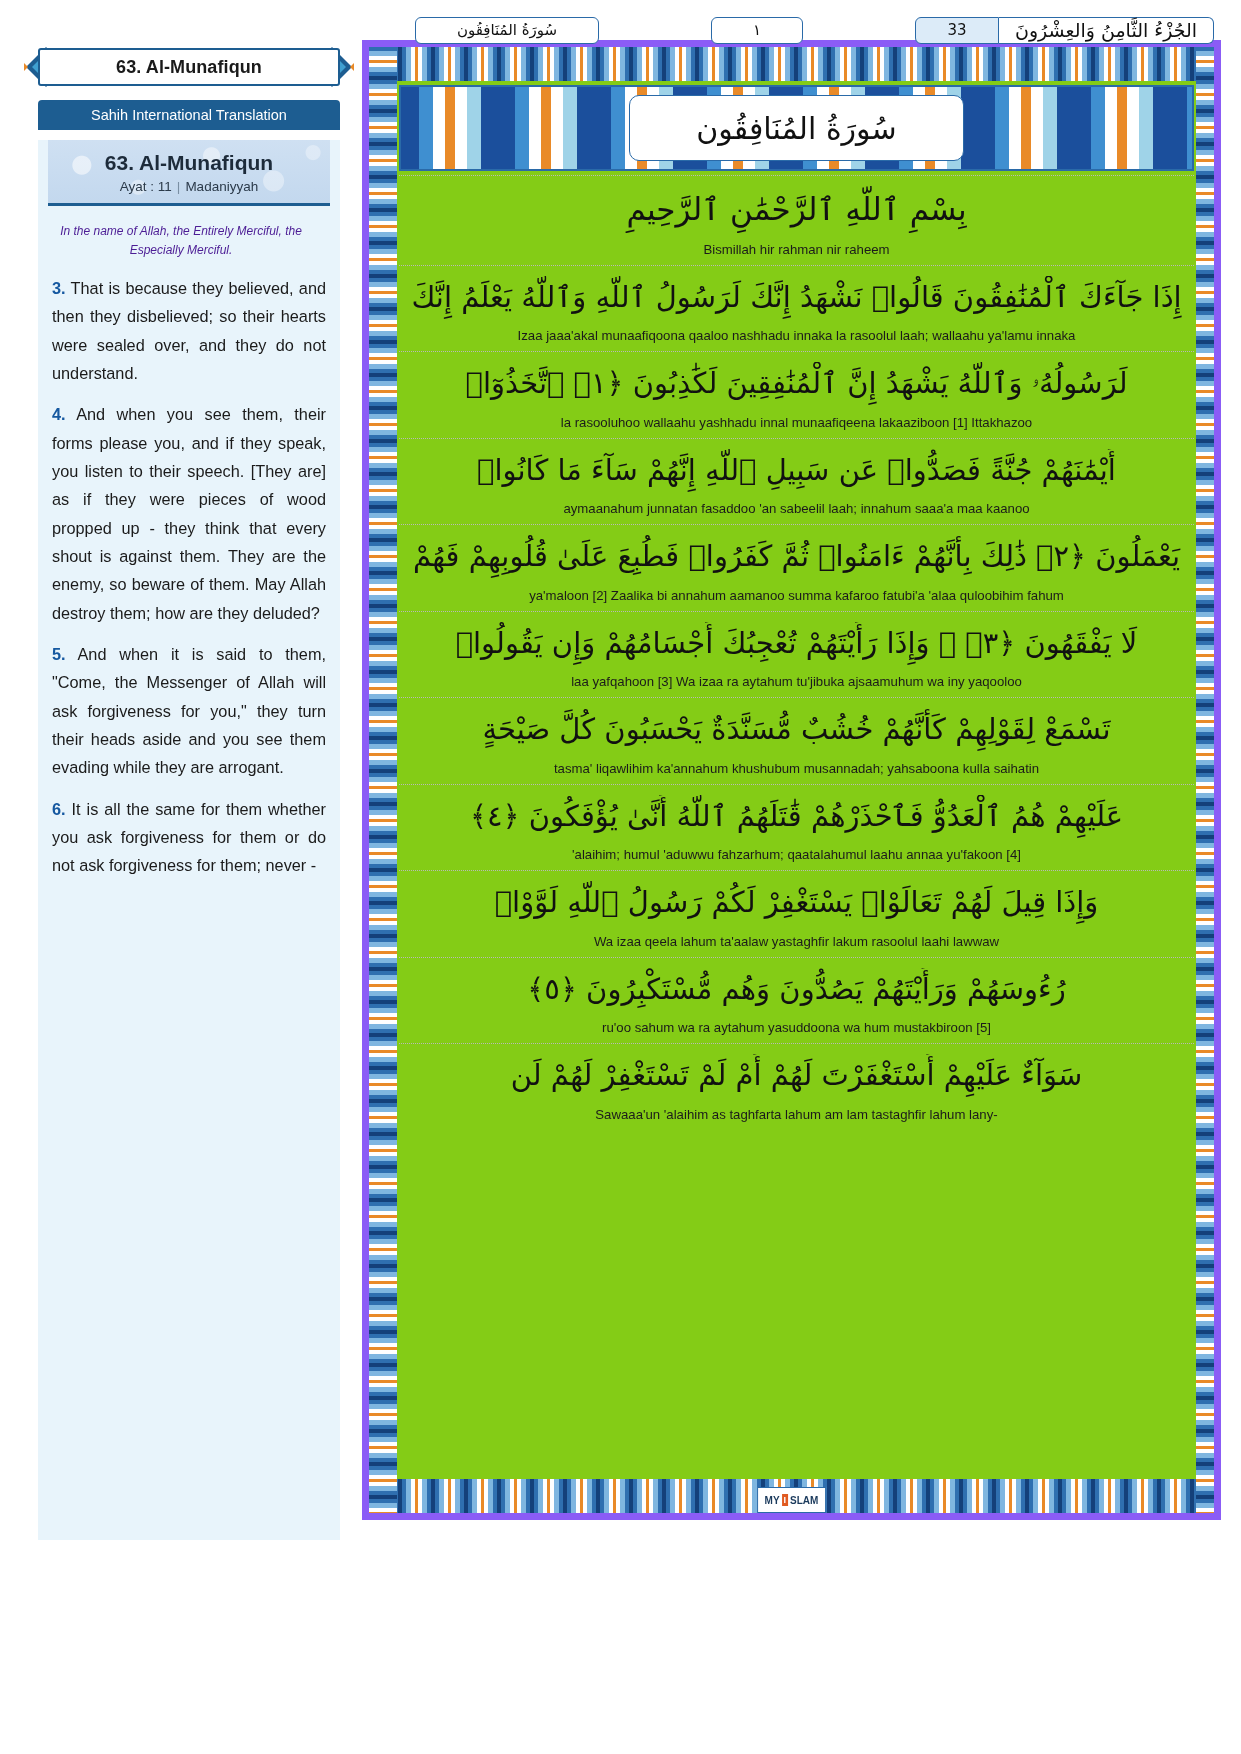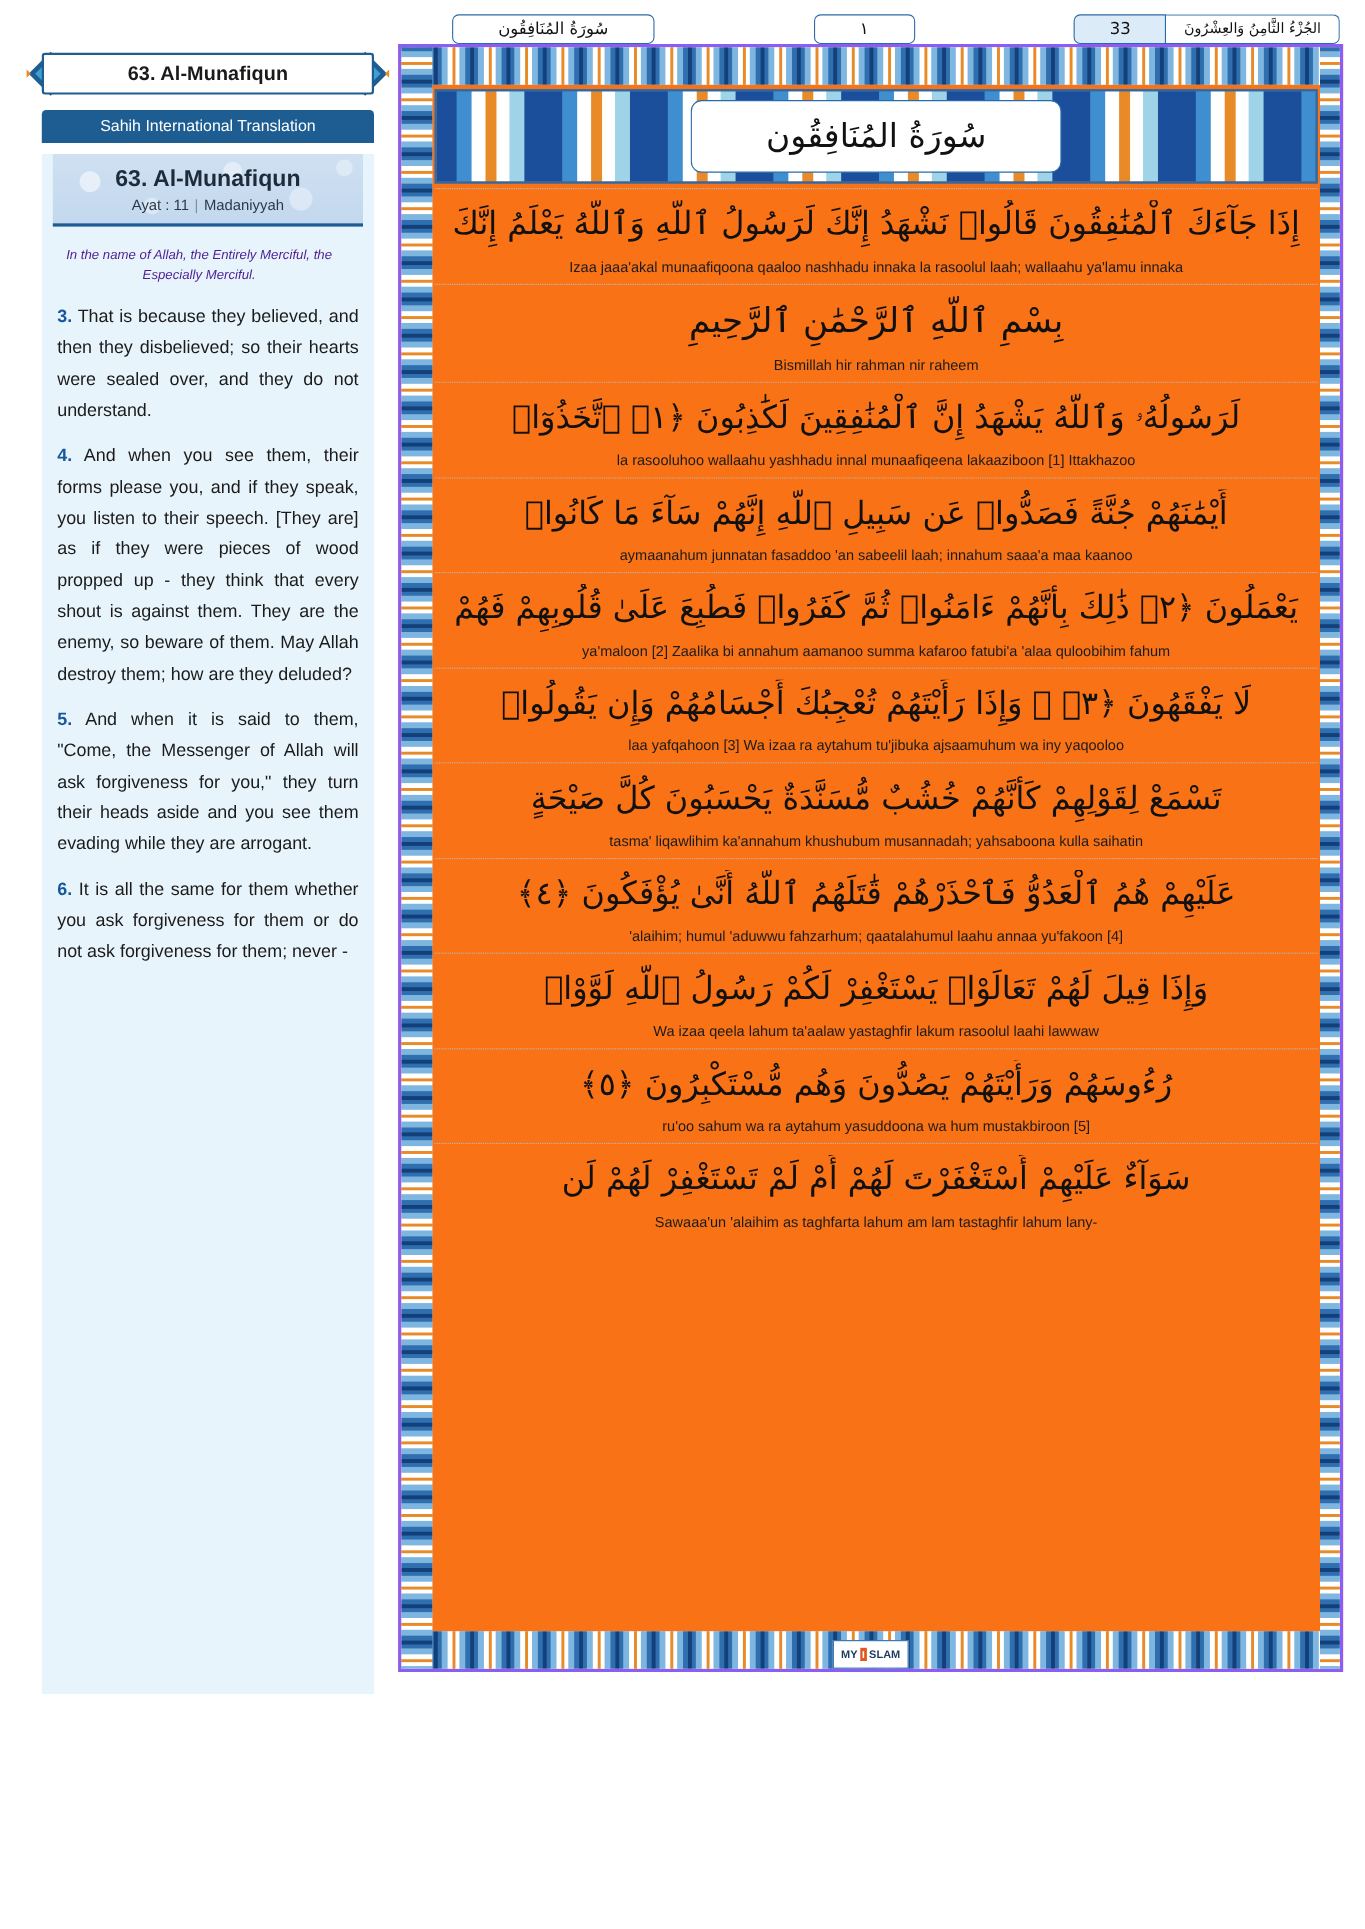--- a/index.html
+++ b/index.html
@@ -155,23 +155,23 @@
     flex: 1;
     position: relative;
     padding: 40px 20px 20px 10px;
     box-sizing: border-box;
   }
 
   .quran-frame {
     position: relative;
     width: 100%;
     height: 1480px;
-    border: 3px solid #8b5cf6;
+    border: 7px solid #8b5cf6;
     box-sizing: border-box;
-    background: #f97316;
+    background: #84cc16;
   }
 
   
   .border-strip {
     position: absolute;
     background-repeat: repeat;
   }
   .border-top {
     top: 0; left: 0; right: 0; height: 34px;
     background-image:
@@ -239,21 +239,21 @@
   .header-pill.pagenum { min-width: 58px; }
   .header-pill.juz-num {
     background: #dcebf8;
     min-width: 50px;
     border-radius: 6px 0 0 6px;
   }
   .header-pill.juz-label {
     min-width: 94px;
     border-radius: 0 6px 6px 0;
     border-left: none;
-    font-size: 13px;
+    font-size: 19px;
   }
   .header-sp { flex: 1; }
 
   
   .surah-banner {
     position: absolute;
     top: 38px;
     left: 30px;
     right: 20px;
     height: 86px;
@@ -425,27 +425,27 @@
 
       <div class="surah-banner">
         <div class="surah-banner-inner">
           <span class="surah-banner-text">سُورَةُ المُنَافِقُون</span>
         </div>
       </div>
 
       <div class="verses-area">
 
         <div class="verse-block">
+          <div class="arabic-line bismillah">بِسْمِ ٱللَّهِ ٱلرَّحْمَٰنِ ٱلرَّحِيمِ</div>
+          <div class="translit-line">Bismillah hir rahman nir raheem</div>
+        </div>
+
+        <div class="verse-block">
           <div class="arabic-line">إِذَا جَآءَكَ ٱلْمُنَٰفِقُونَ قَالُوا۟ نَشْهَدُ إِنَّكَ لَرَسُولُ ٱللَّهِ وَٱللَّهُ يَعْلَمُ إِنَّكَ</div>
           <div class="translit-line">Izaa jaaa'akal munaafiqoona qaaloo nashhadu innaka la rasoolul laah; wallaahu ya'lamu innaka</div>
-        </div>
-
-        <div class="verse-block">
-          <div class="arabic-line bismillah">بِسْمِ ٱللَّهِ ٱلرَّحْمَٰنِ ٱلرَّحِيمِ</div>
-          <div class="translit-line">Bismillah hir rahman nir raheem</div>
         </div>
 
         <div class="verse-block">
           <div class="arabic-line">لَرَسُولُهُۥ وَٱللَّهُ يَشْهَدُ إِنَّ ٱلْمُنَٰفِقِينَ لَكَٰذِبُونَ ﴿١﴾ ٱتَّخَذُوٓا۟</div>
           <div class="translit-line">la rasooluhoo wallaahu yashhadu innal munaafiqeena lakaaziboon  [1]  Ittakhazoo</div>
         </div>
 
         <div class="verse-block">
           <div class="arabic-line">أَيْمَٰنَهُمْ جُنَّةً فَصَدُّوا۟ عَن سَبِيلِ ٱللَّهِ إِنَّهُمْ سَآءَ مَا كَانُوا۟</div>
           <div class="translit-line">aymaanahum junnatan fasaddoo 'an sabeelil laah; innahum saaa'a maa kaanoo</div>

